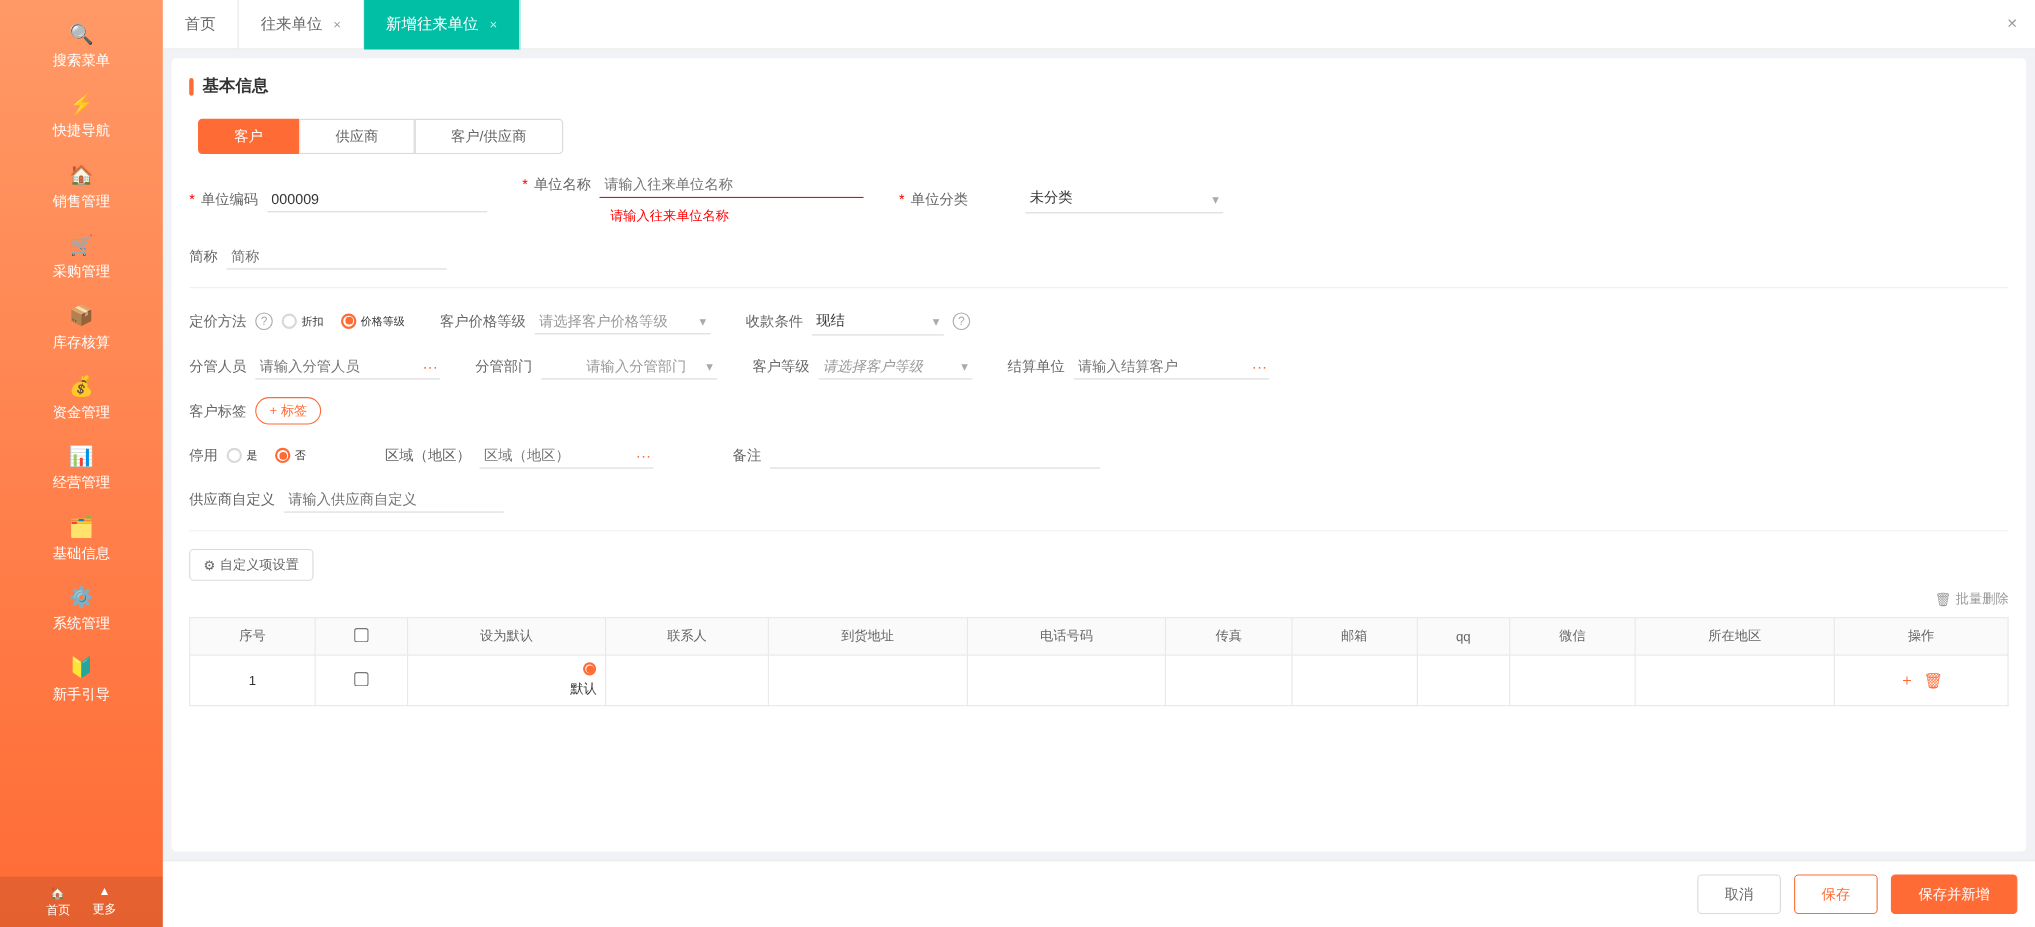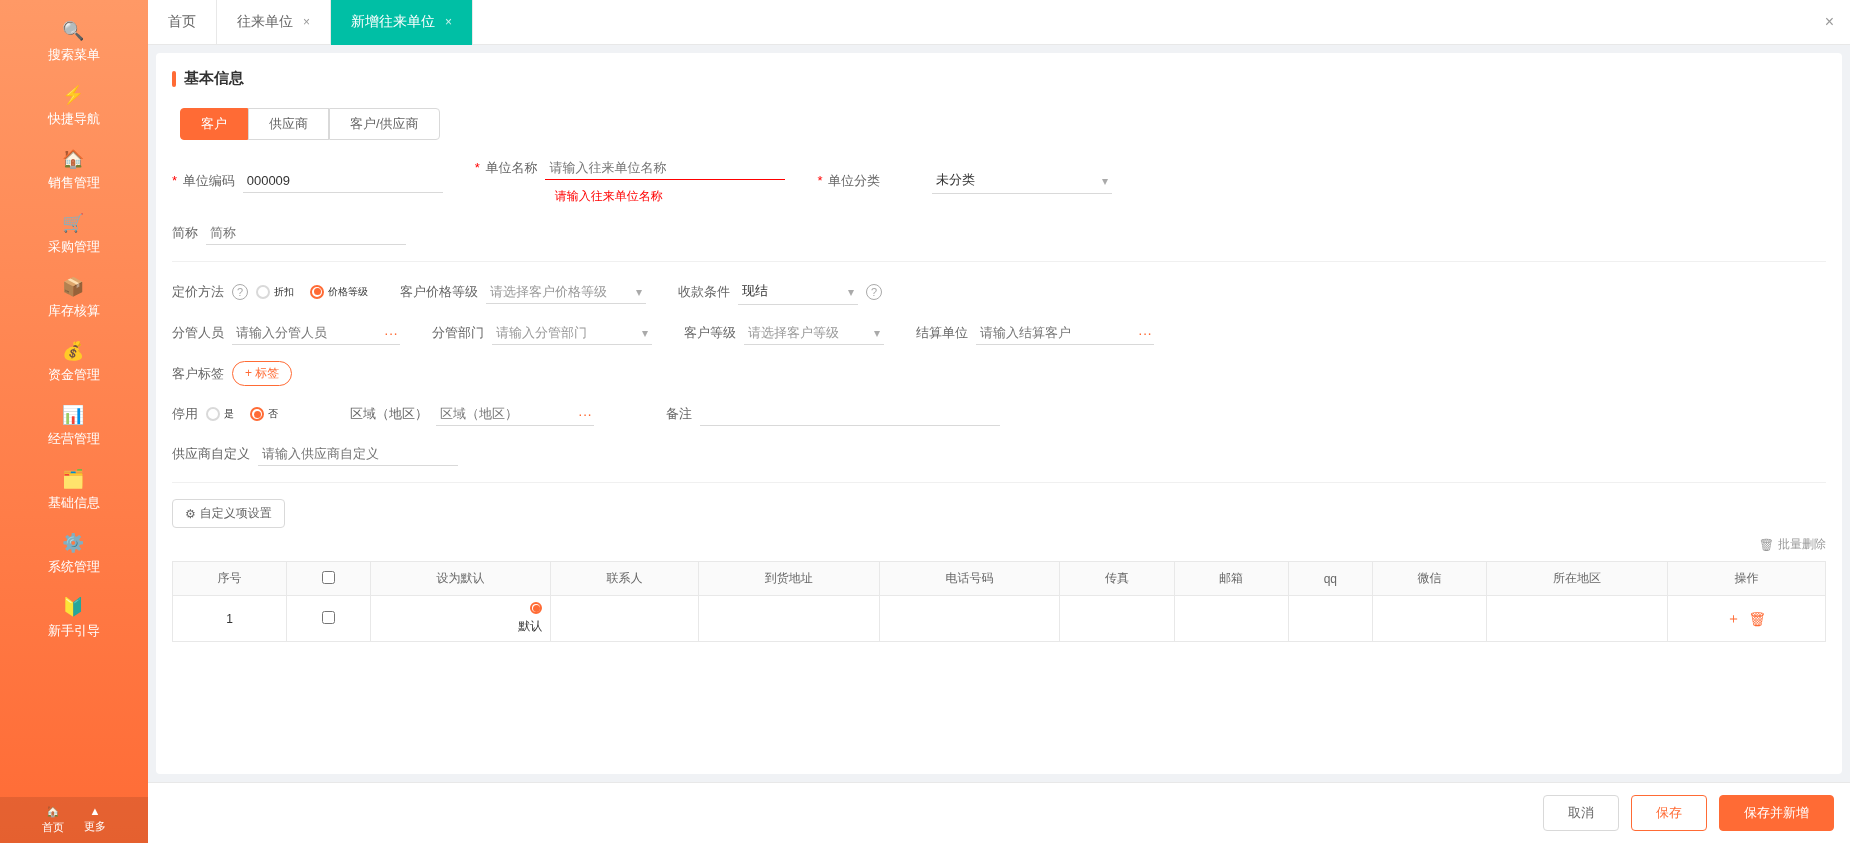--- a/index.html
+++ b/index.html
@@ -176,21 +176,21 @@
       font-size: 12px;
     }
     .select-wrapper select { width: 160px; }
 
     
     .unit-type-group {
       display: flex;
       gap: 0;
     }
     .unit-type-btn {
-      padding: 6px 20px;
+      padding: 6px 32px;
       border: 1px solid #d9d9d9;
       background: white;
       cursor: pointer;
       font-size: 13px;
       color: #666;
     }
     .unit-type-btn.active {
       background: #ff6b35;
       border-color: #ff6b35;
       color: white;
@@ -529,31 +529,31 @@
         <span class="form-label">分管人员</span>
         <div class="input-group-suffix">
           <input type="text" placeholder="请输入分管人员" style="">
           <span class="suffix-icon">···</span>
         </div>
       </div>
 
       <div class="form-group">
         <span class="form-label">分管部门</span>
         <div class="select-wrapper">
-          <select class="form-select" style="width:160px;">
+          <select class="form-select" style="width:160px;text-align:right;">
             <option value="">请输入分管部门</option>
           </select>
           <span class="chevron">▾</span>
         </div>
       </div>
 
       <div class="form-group">
         <span class="form-label">客户等级</span>
         <div class="select-wrapper">
-          <select class="form-select" style="width:140px;">
+          <select class="form-select" style="width:140px;font-style:italic;">
             <option value="">请选择客户等级</option>
           </select>
           <span class="chevron">▾</span>
         </div>
       </div>
 
       <div class="form-group">
         <span class="form-label">结算单位</span>
         <div class="input-group-suffix">
           <input type="text" style="width: 160px;" placeholder="请输入结算客户">

